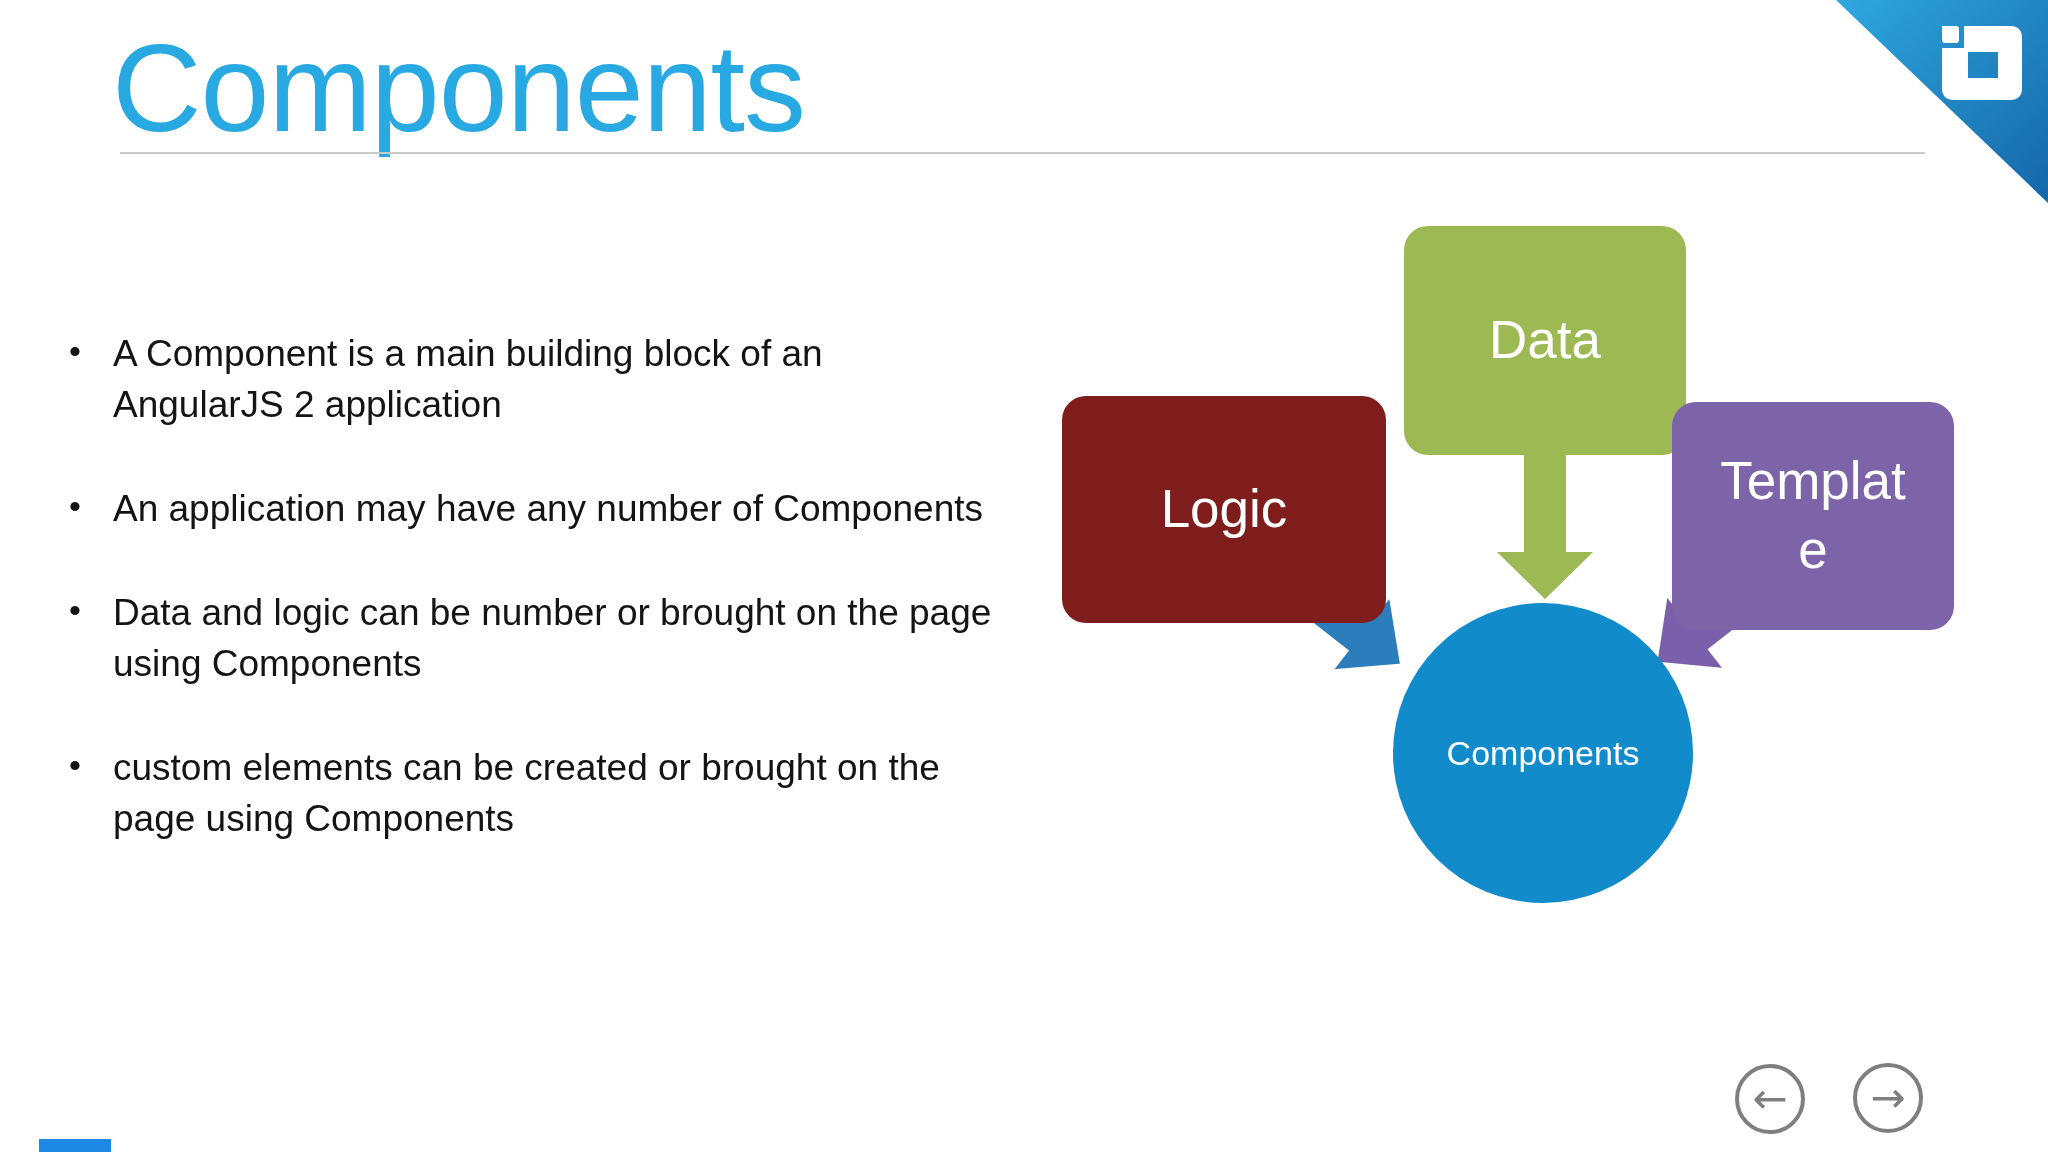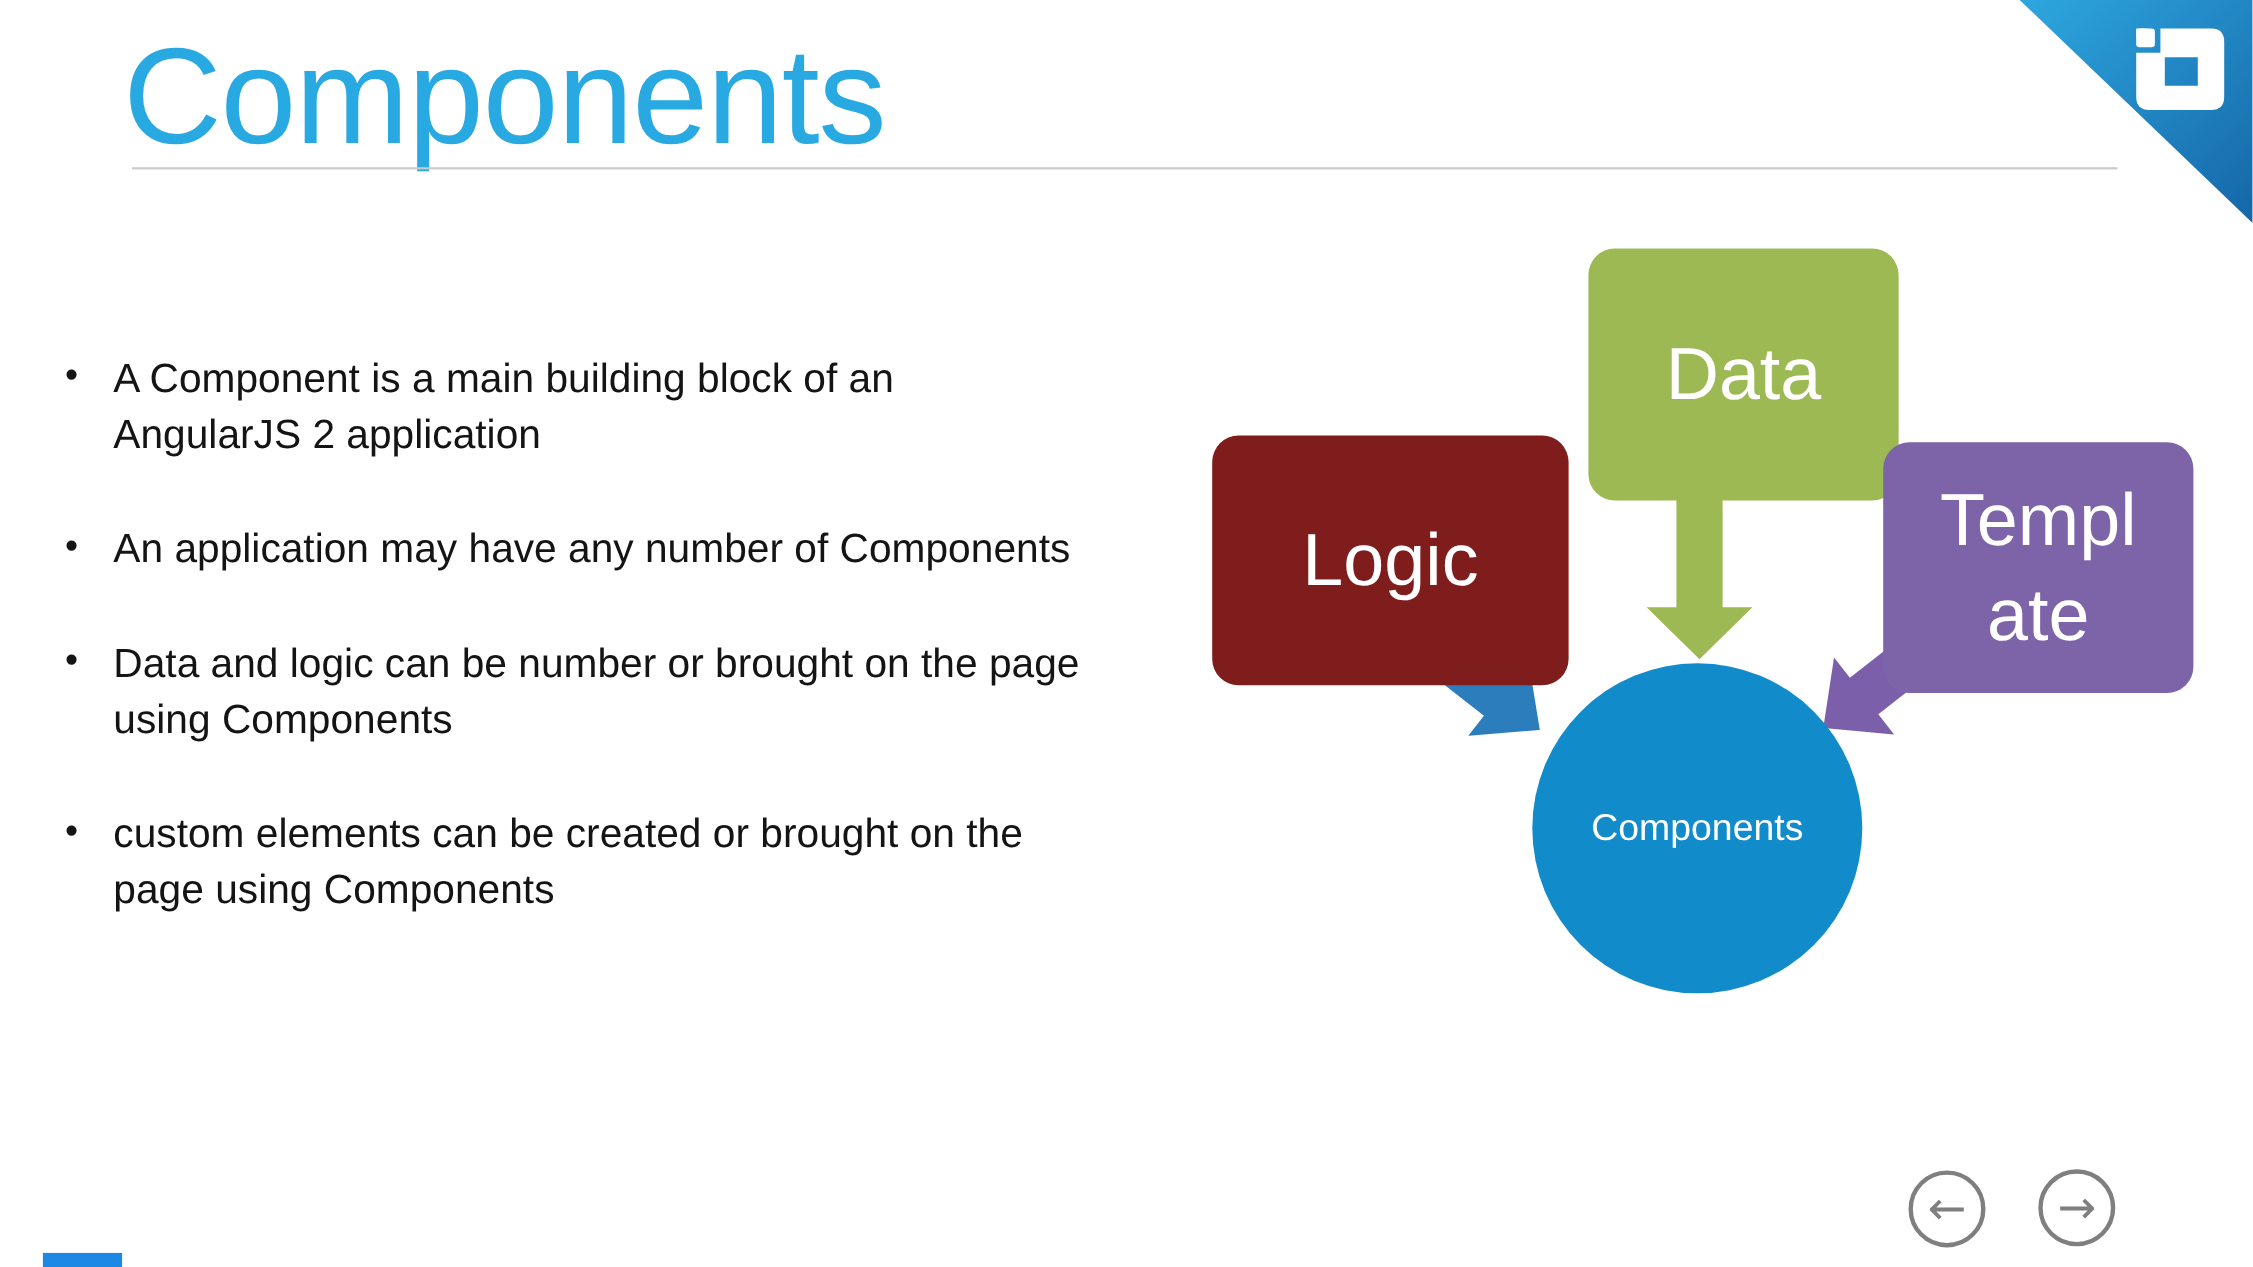--- a/index.html
+++ b/index.html
@@ -13,38 +13,38 @@
     font-size:124px;font-weight:400;line-height:1.2;
     color:#29A9E2;letter-spacing:-1px;
   }
   .title-rule{
     position:absolute;left:120px;top:152px;width:1805px;height:2px;
     background:#C9CACA;
   }
   
   .bullets{
     position:absolute;left:57px;top:318px;width:1010px;
-    margin:0;padding:0;list-style:none;
+    margin:10px;padding:0;list-style:none;
   }
   .bullets li{
     position:relative;padding-left:46px;margin:0 0 53px 0;
     font-size:37px;line-height:51px;color:#141414;
     white-space:pre-line;
   }
   .bullets li::before{
     content:"\2022";position:absolute;left:2px;top:-2px;
     font-size:34px;color:#141414;
   }
   
   .diagram-svg{position:absolute;left:0;top:0;width:2048px;height:1152px;}
   .node{
     position:absolute;display:flex;align-items:center;justify-content:center;
     color:#ffffff;text-align:center;
   }
-  .node-box{border-radius:24px;font-size:67px;line-height:1.3;margin-left:40px;}
+  .node-box{border-radius:24px;font-size:53px;line-height:1.3;}
   .node-logic{left:1062px;top:396px;width:324px;height:227px;background:#7f1d1d;}
   .node-data{left:1404px;top:226px;width:282px;height:229px;background:#9DB954;}
   .node-template{left:1672px;top:402px;width:282px;height:228px;background:#7D64A8;}
   .node-template .node-label{width:212px;word-break:break-all;}
   .node-circle{
     left:1393px;top:603px;width:300px;height:300px;border-radius:50%;
     background:#118BCA;font-size:34px;
   }
   
   .corner-logo{position:absolute;right:0;top:0;width:218px;height:218px;}

